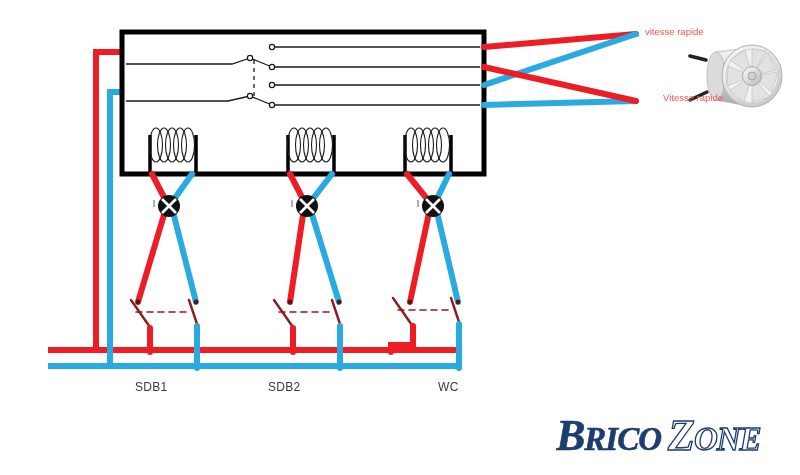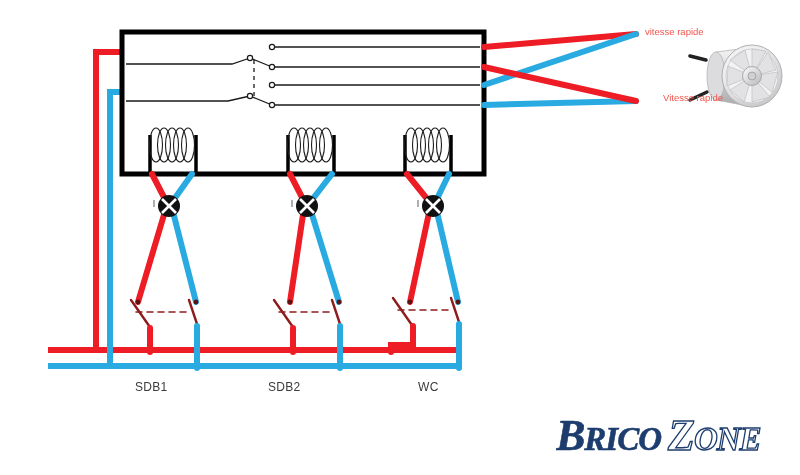--- a/index.html
+++ b/index.html
@@ -253,20 +253,20 @@
   </svg>
 
   <div class="lbl lbl-speed" style="left:645px; top:27px;">vitesse rapide</div>
 
   <div class="lbl lbl-speed" style="left:663px; top:93px;">Vitesse rapide</div>
 
   <div class="lbl lbl-room" style="left:135px; top:381px;">SDB1</div>
 
   <div class="lbl lbl-room" style="left:268px; top:381px;">SDB2</div>
 
-  <div class="lbl lbl-room" style="left:418px; top:381px;">WC</div>
+  <div class="lbl lbl-room" style="left:438px; top:381px;">WC</div>
 
   <svg id="logo" viewBox="0 0 230 52">
     <text x="0" y="41" font-family="'Liberation Serif', serif" font-size="44" font-weight="bold" font-style="italic" fill="#1d3d6e" stroke="#1d3d6e" stroke-width="0.6" letter-spacing="-1">B<tspan font-size="33">RICO</tspan></text>
     <text x="112" y="41" font-family="'Liberation Serif', serif" font-size="44" font-weight="bold" font-style="italic" fill="none" stroke="#1d3d6e" stroke-width="1.3" letter-spacing="-1">Z<tspan font-size="33">ONE</tspan></text>
   </svg>
 
 </div>
 
 </body></html>

